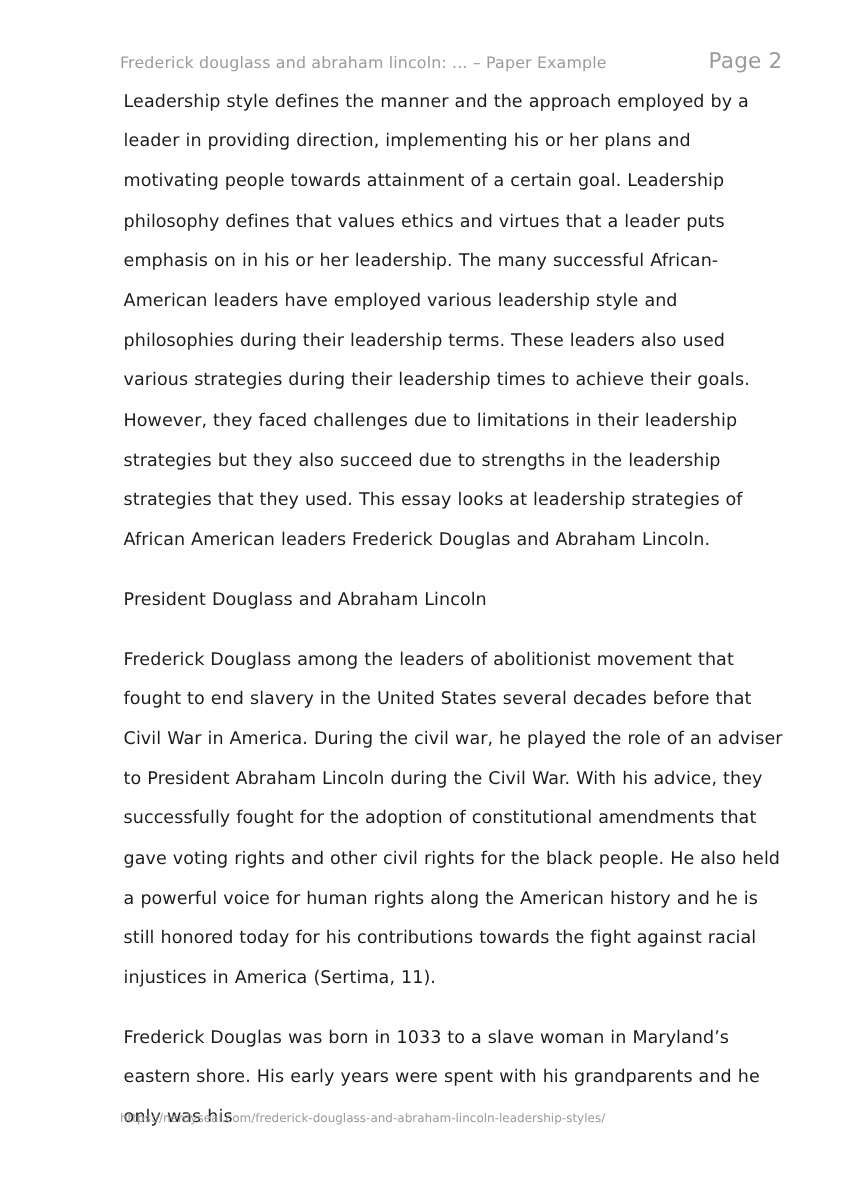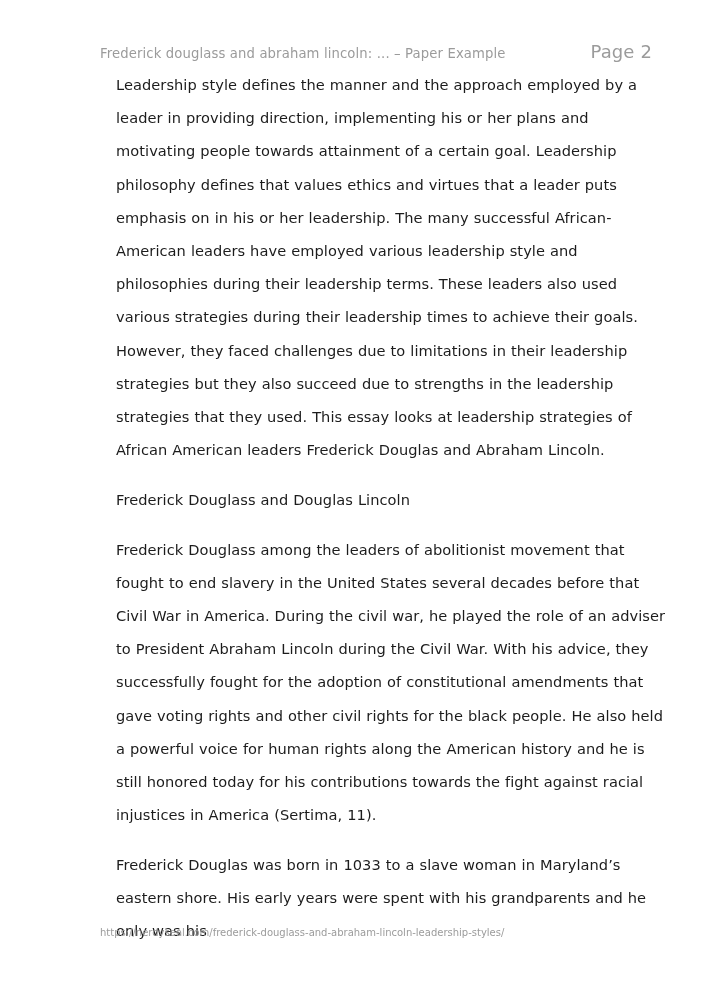--- a/index.html
+++ b/index.html
@@ -50,21 +50,21 @@
     color: #9b9b9b;
   }
   .page-header .page-number {
     font-size: 18px;
     color: #9b9b9b;
   }
 
   
   .body-block {
     position: absolute;
-    left: 16px;
+    left: 3px;
     top: 68px;
     width: 552px;
   }
   p.para {
     margin: 0 0 0 0;
     font-size: 14.6px;
     line-height: 33.2px;
     color: #1c1c1c;
     text-align: left;
     letter-spacing: 0.004em;
@@ -95,21 +95,21 @@
 <div class="page">
   <div class="content">
 
     <div class="page-header">
       <span class="doc-title">Frederick douglass and abraham lincoln: ... – Paper Example</span>
       <span class="page-number">Page 2</span>
     </div>
 
     <div class="body-block">
       <p class="para">Leadership style defines the manner and the approach employed by a leader in providing direction, implementing his or her plans and motivating people towards attainment of a certain goal. Leadership philosophy defines that values ethics and virtues that a leader puts emphasis on in his or her leadership. The many successful African-American leaders have employed various leadership style and philosophies during their leadership terms. These leaders also used various strategies during their leadership times to achieve their goals. However, they faced challenges due to limitations in their leadership strategies but they also succeed due to strengths in the leadership strategies that they used. This essay looks at leadership strategies of African American leaders Frederick Douglas and Abraham Lincoln.</p>
-      <p class="para heading-para">Frederick Douglass and Douglas Lincoln</p>
+      <p class="para heading-para">President Douglass and Abraham Lincoln</p>
       <p class="para">Frederick Douglass among the leaders of abolitionist movement that fought to end slavery in the United States several decades before that Civil War in America. During the civil war, he played the role of an adviser to President Abraham Lincoln during the Civil War. With his advice, they successfully fought for the adoption of constitutional amendments that gave voting rights and other civil rights for the black people. He also held a powerful voice for human rights along the American history and he is still honored today for his contributions towards the fight against racial injustices in America (Sertima, 11).</p>
       <p class="para">Frederick Douglas was born in 1033 to a slave woman in Maryland’s eastern shore. His early years were spent with his grandparents and he only was his</p>
     </div>
 
   </div>
 
   <div class="page-footer">https://nerdyseal.com/frederick-douglass-and-abraham-lincoln-leadership-styles/</div>
 </div>
 
 </body></html>

